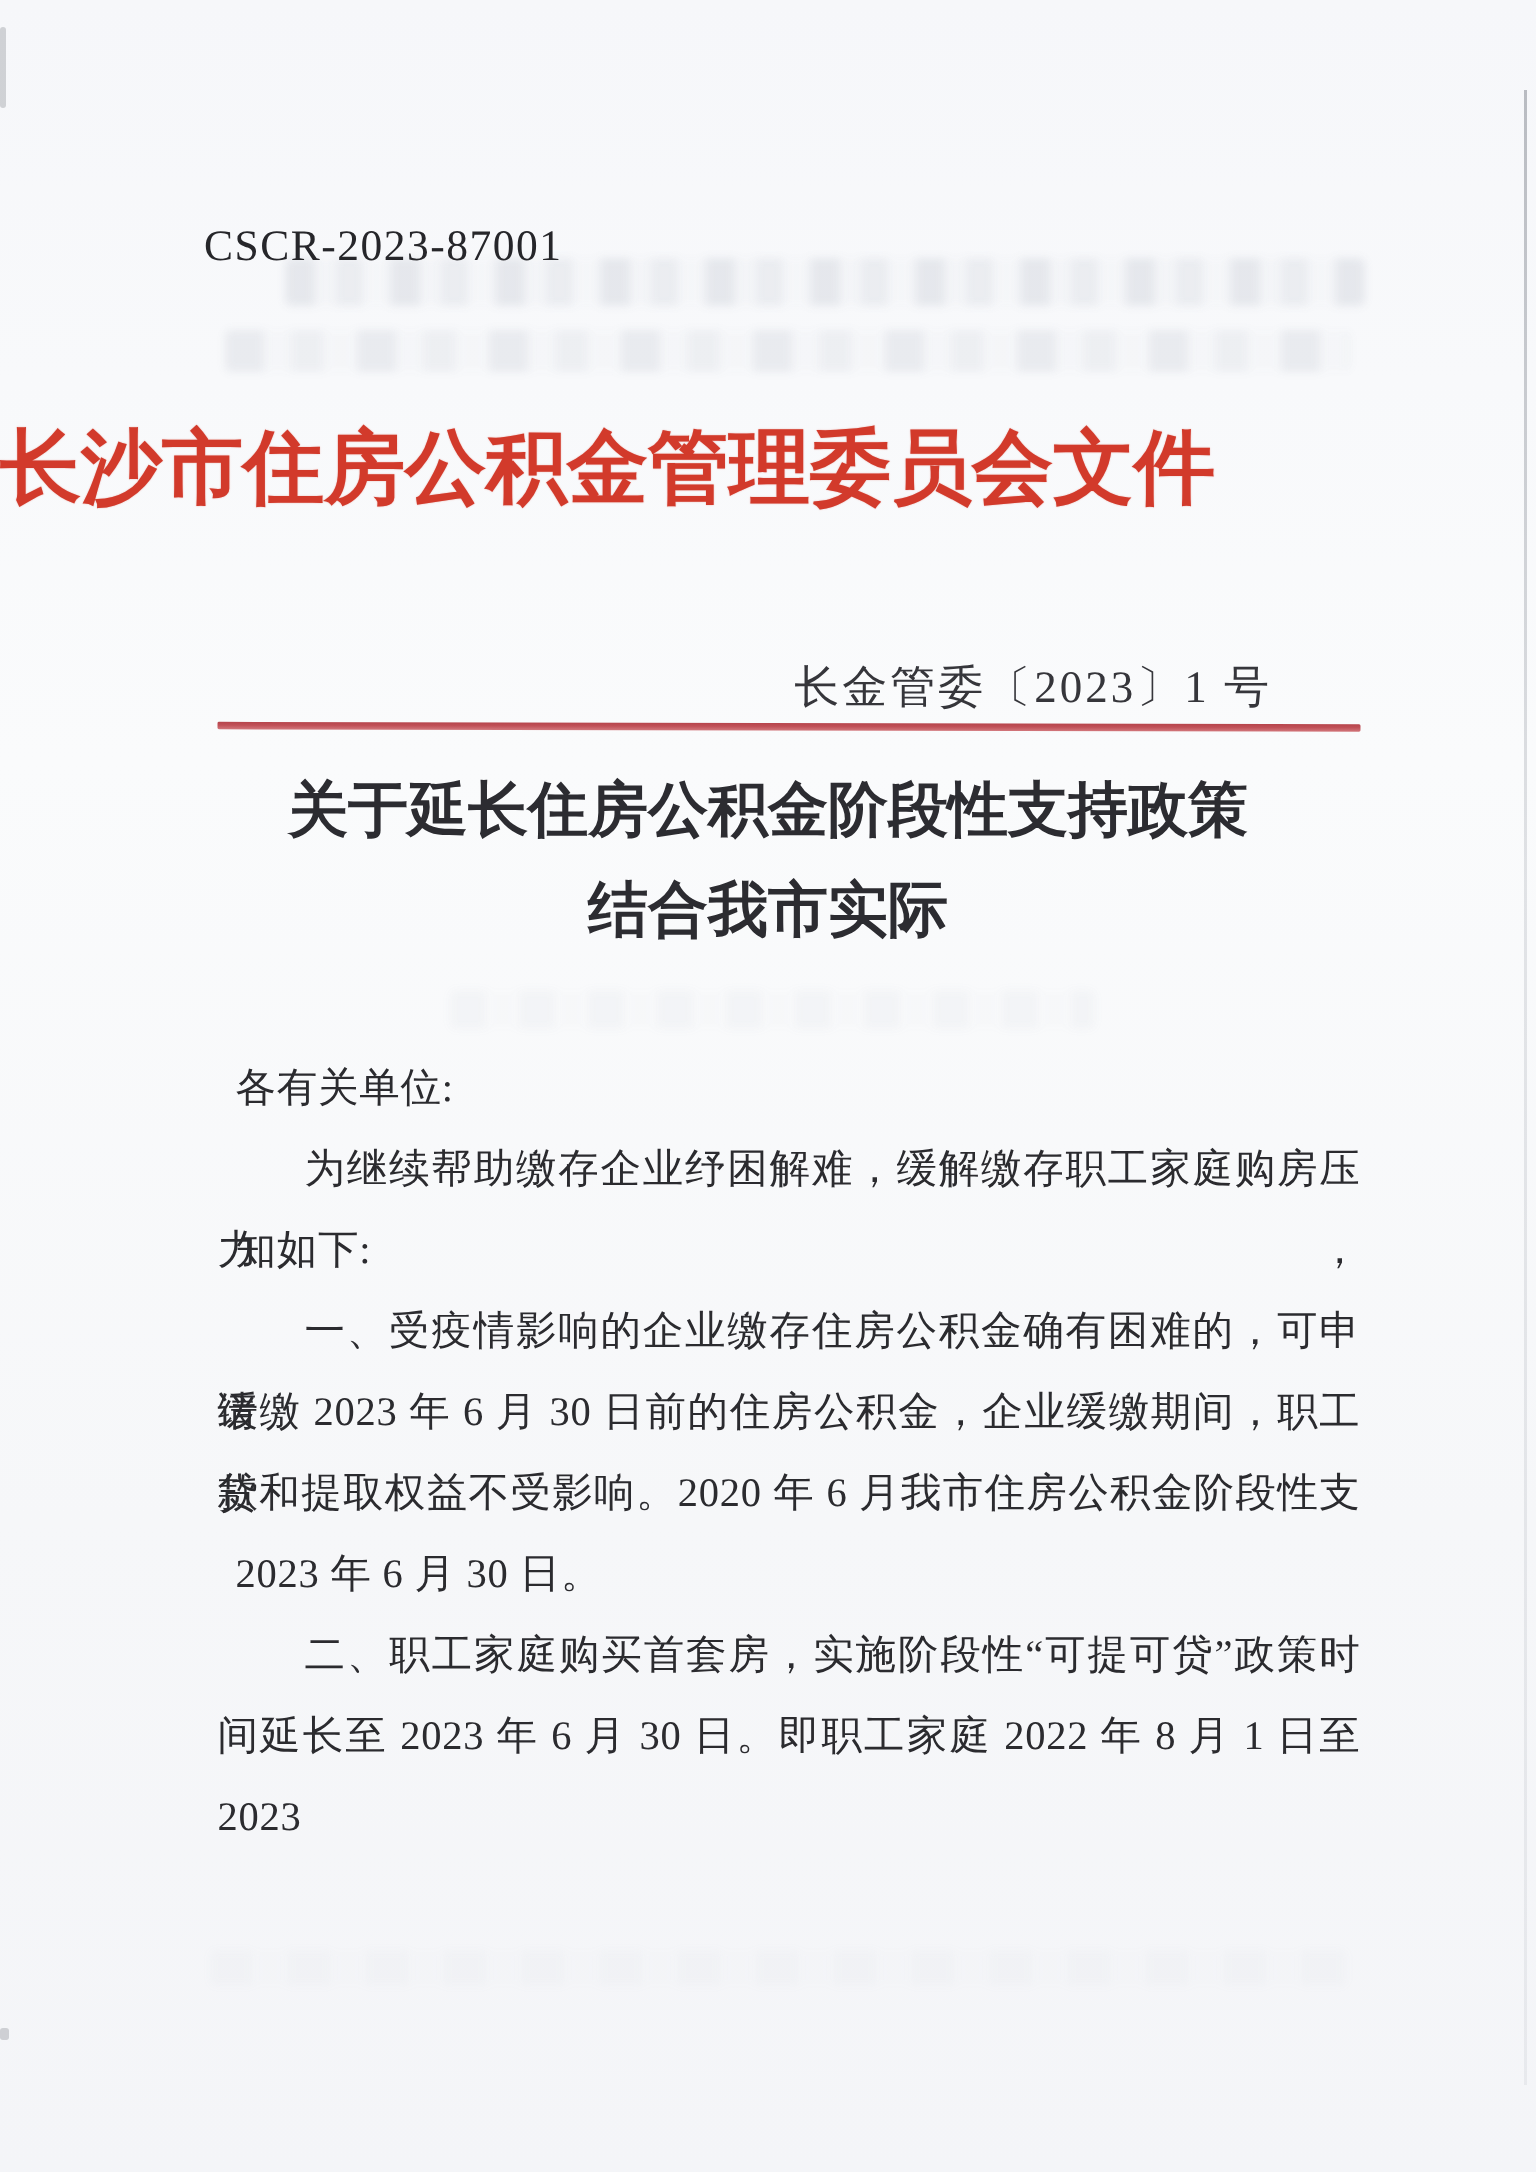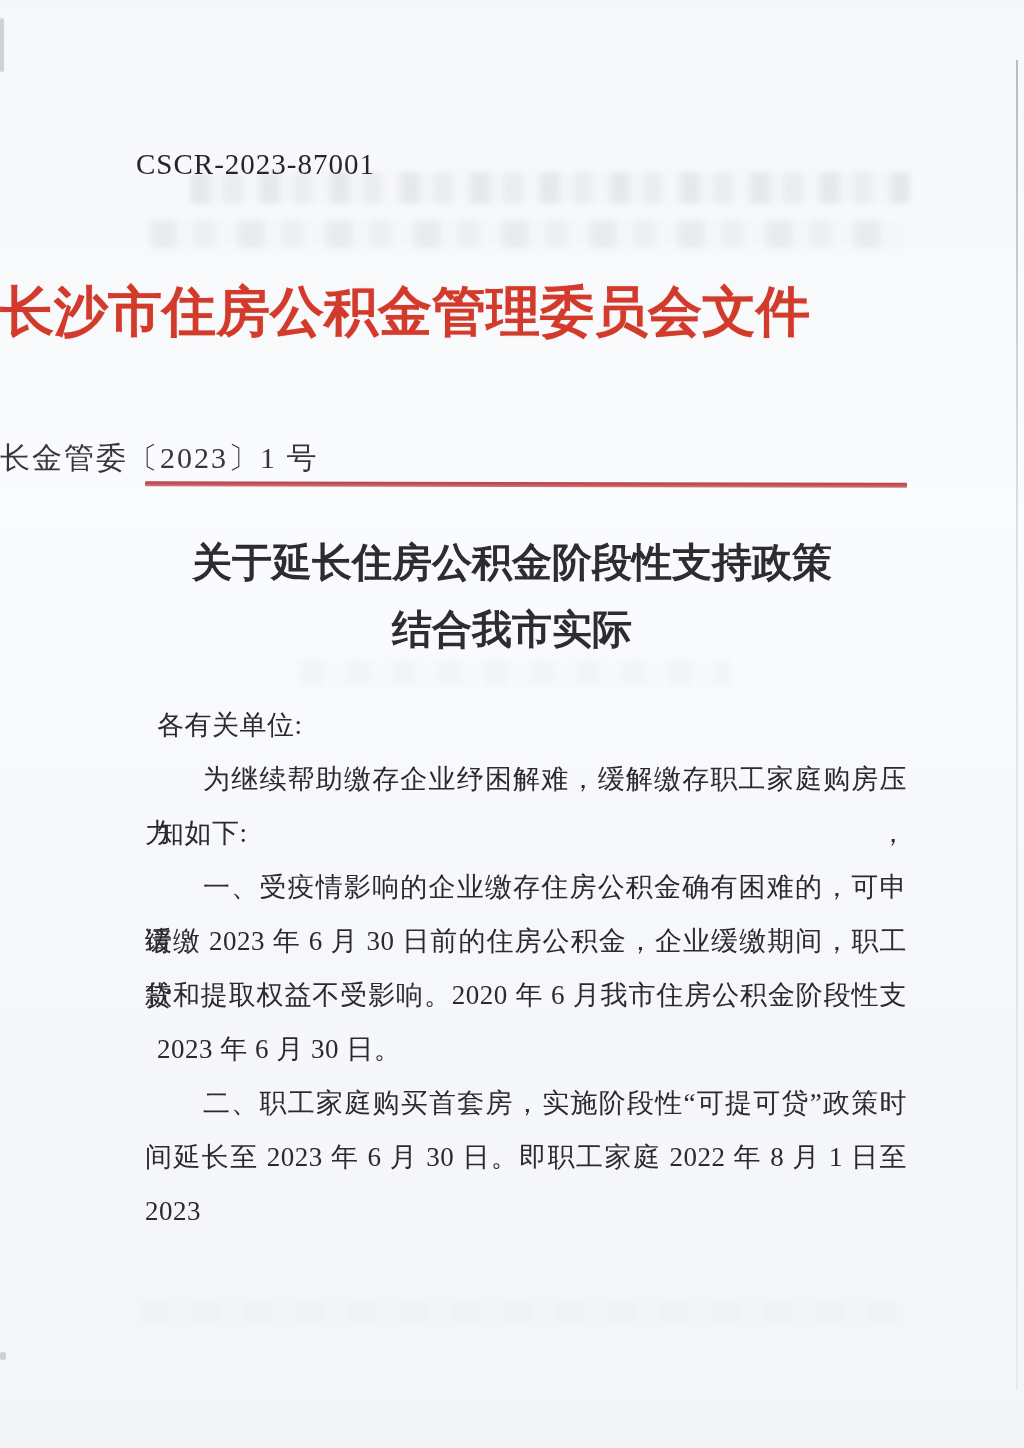--- a/index.html
+++ b/index.html
@@ -69,32 +69,32 @@
     position:absolute;left:0;top:276px;width:1024px;
     text-align:left;
     font-size:54px;font-weight:700;
     color:var(--header-red);
     letter-spacing:0px;
     text-shadow:0 0 1px rgba(210,58,43,.45);
     white-space:nowrap;
   }
   .doc-number{
     position:absolute;left:0;top:438px;width:848px;
-    text-align:left;
+    text-align:right;
     font-size:30px;color:#36363b;
     letter-spacing:2px;
   }
   .red-rule{
     position:absolute;left:145px;top:482px;width:762px;height:5px;
     background:linear-gradient(180deg,#b6454c 0%,var(--rule-red) 45%,#d2777c 100%);
     transform:rotate(0.12deg);
     border-radius:1px;
   }
   .notice-title{
-    position:absolute;left:0;top:543px;width:1024px;
+    position:absolute;left:0;top:520px;width:1024px;
     text-align:center;color:#2c2c31;font-weight:700;
   }
   .notice-line{font-size:40px;line-height:40px;white-space:nowrap;}
   .notice-line + .notice-line{margin-top:27px;}
 
   .body-text{
     position:absolute;left:145px;top:698px;width:762px;
     color:var(--text-dark);
   }
   .line{

